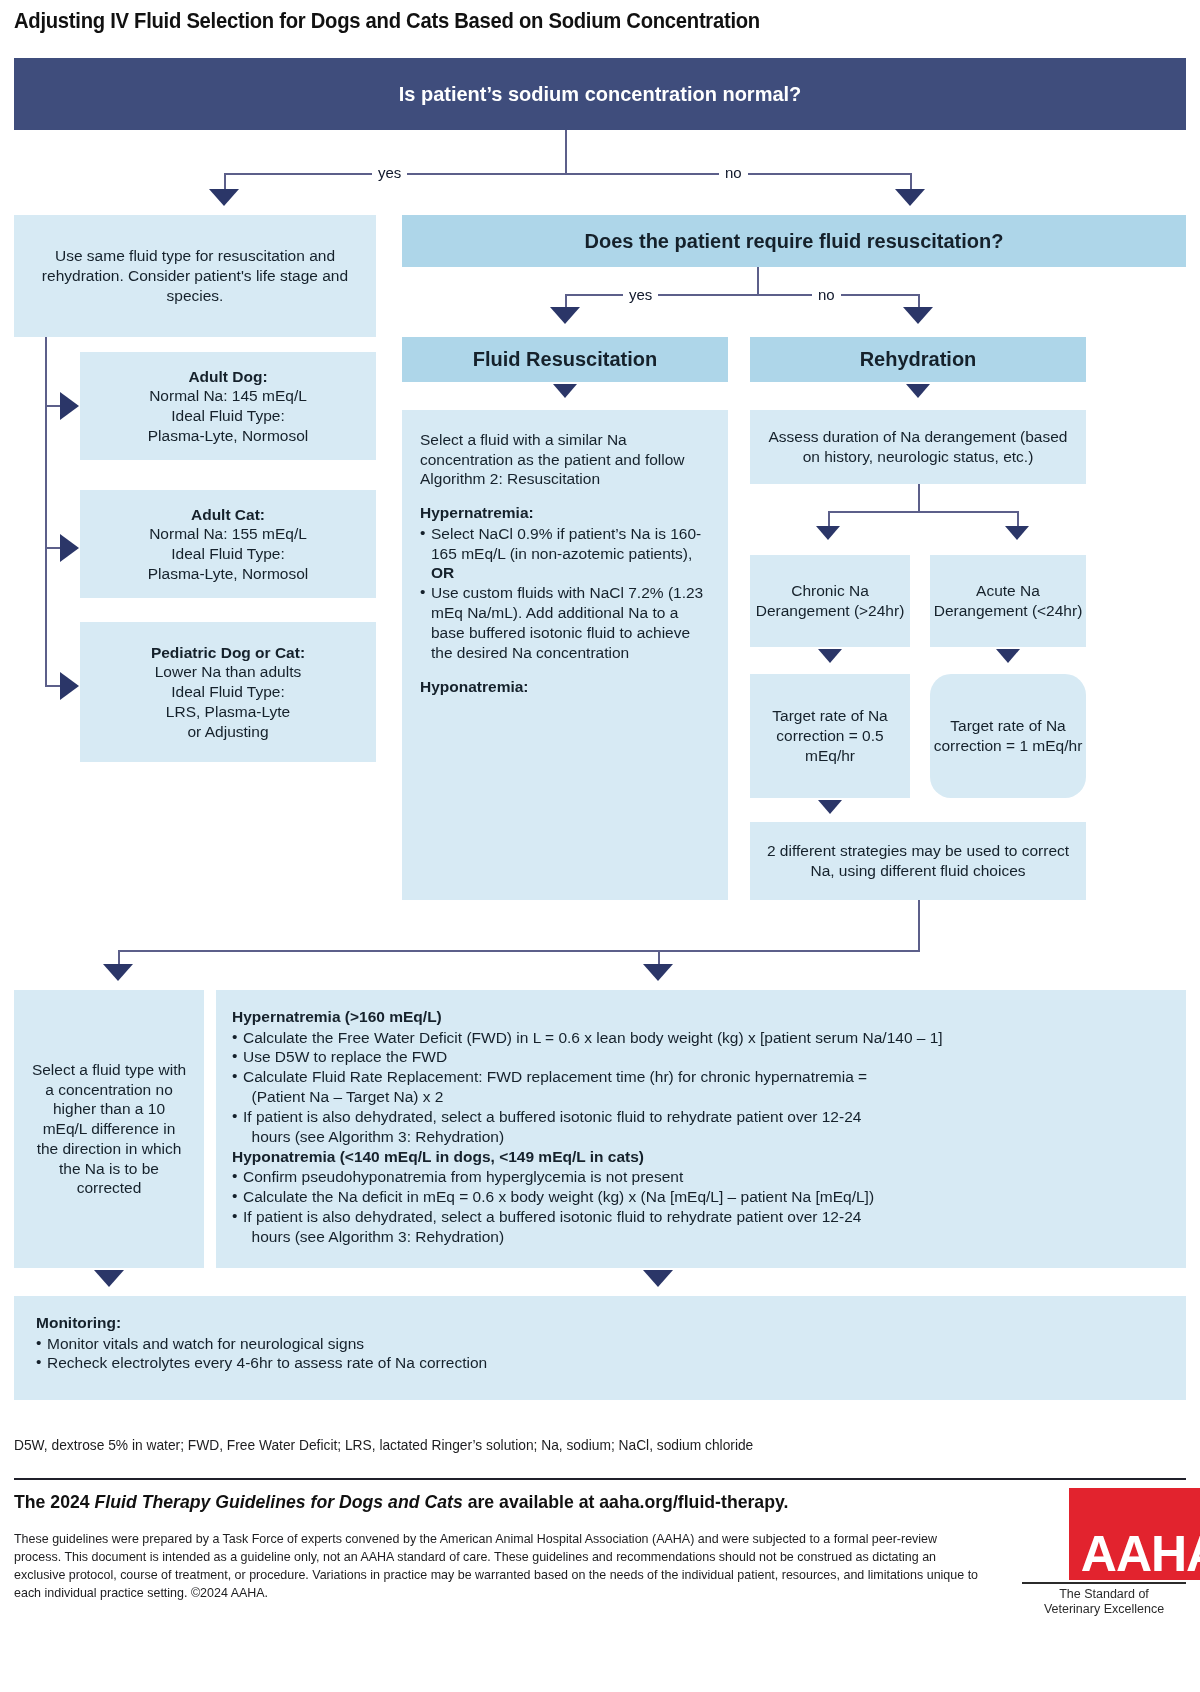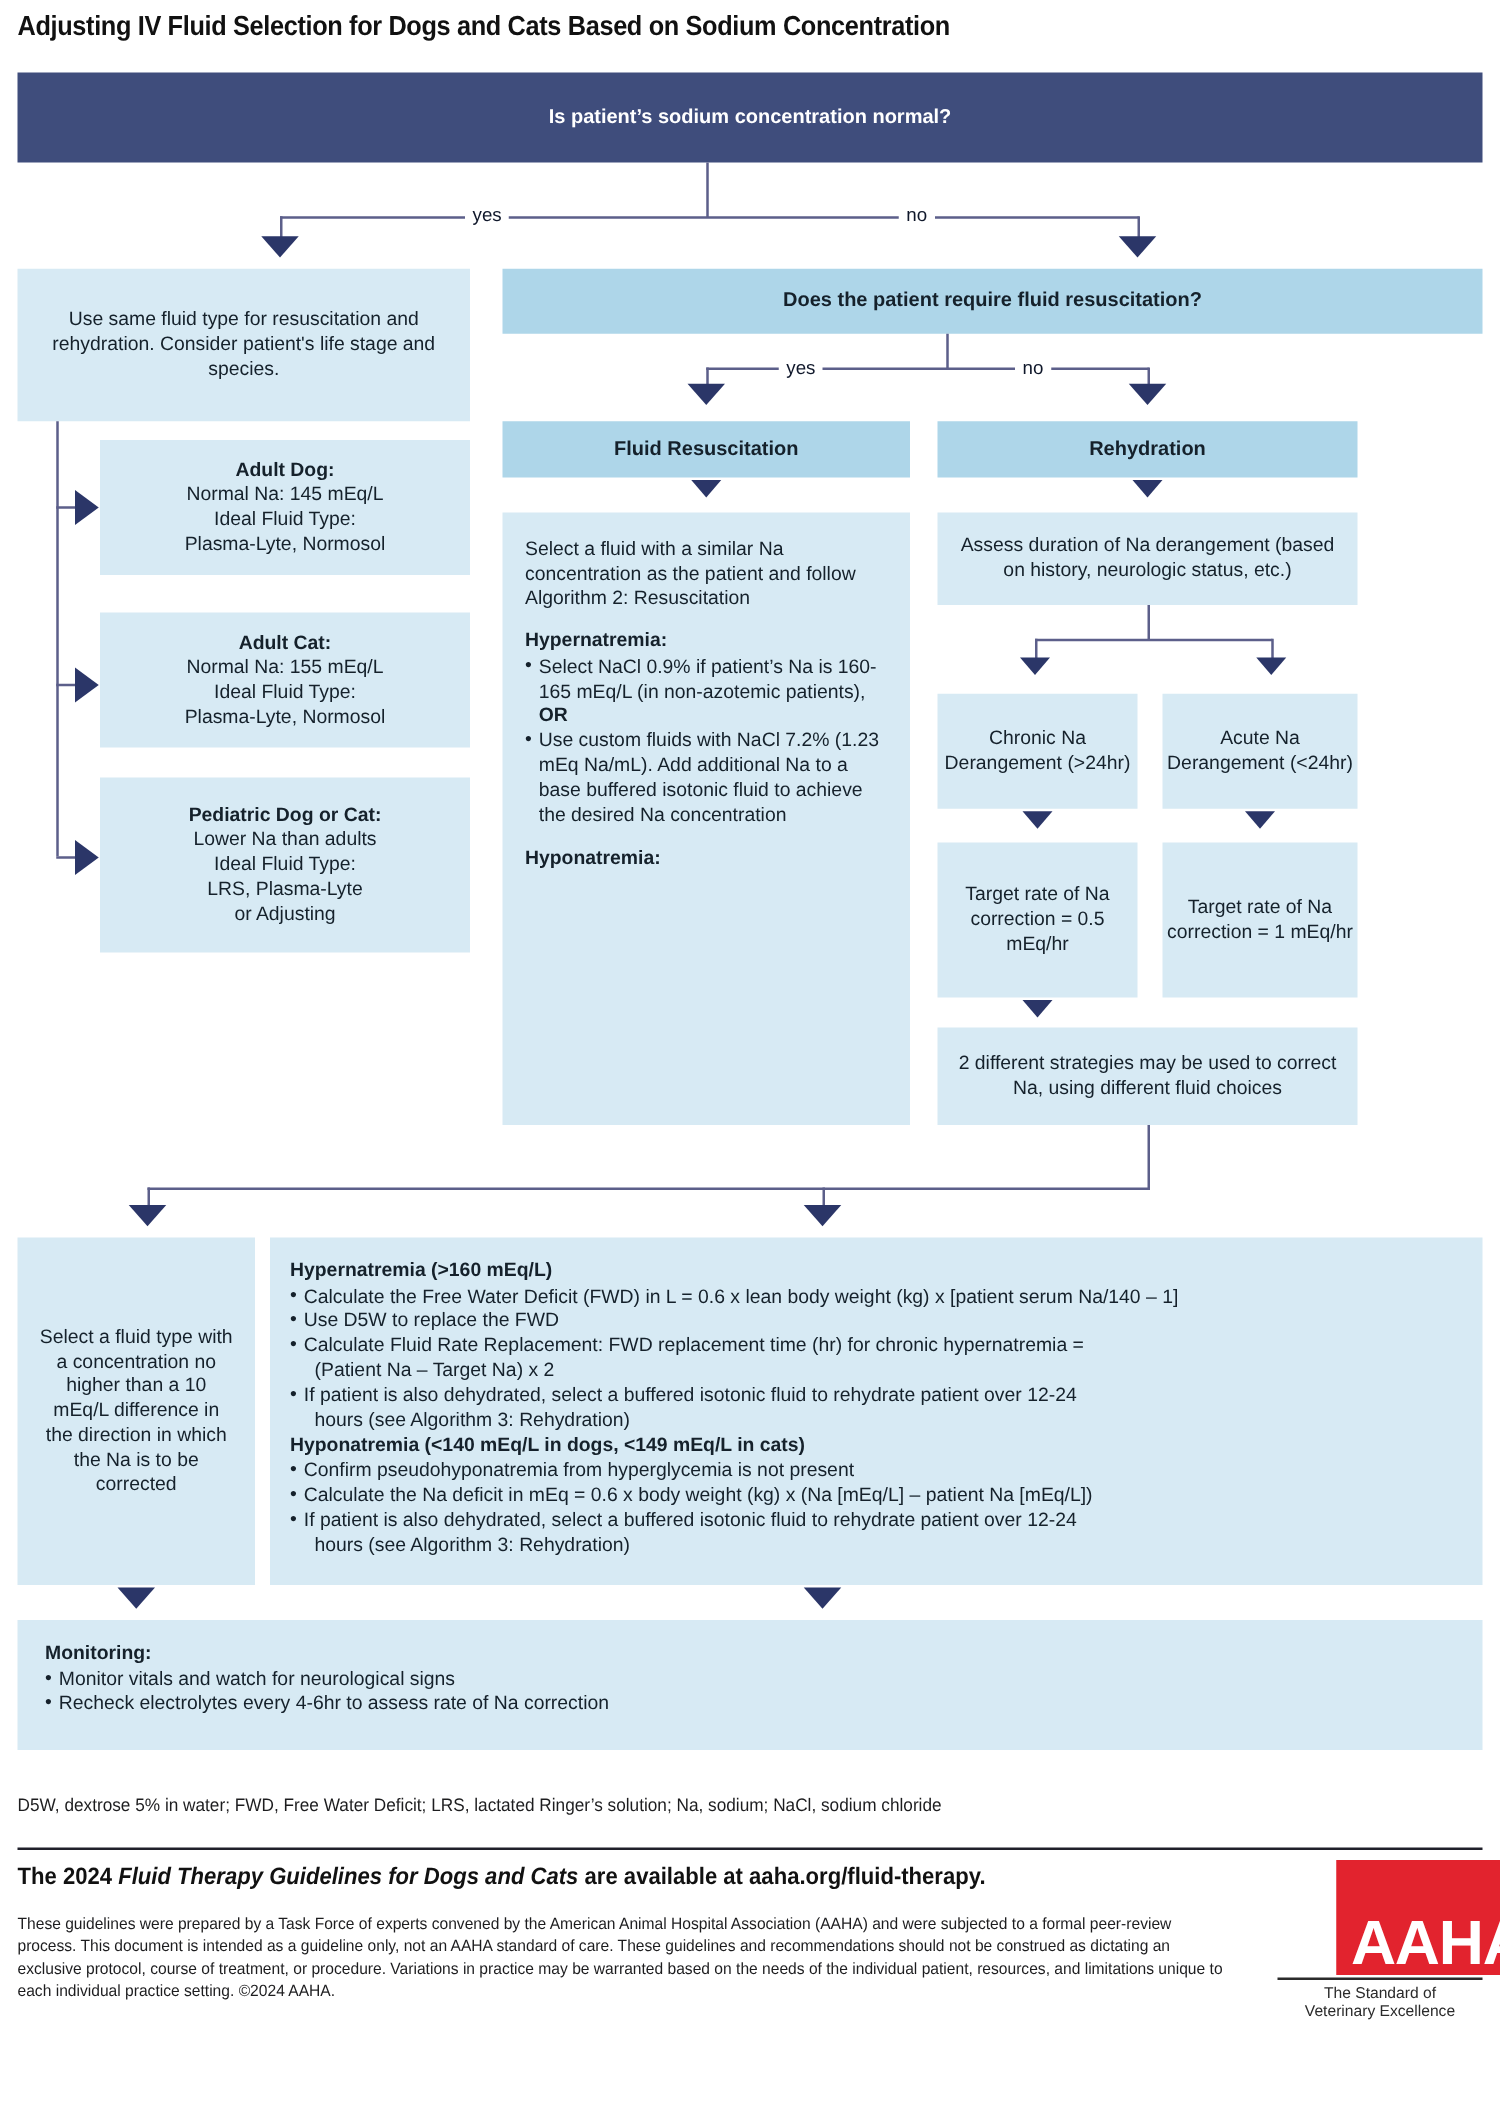--- a/index.html
+++ b/index.html
@@ -20,21 +20,21 @@
     transform: scaleX(0.92); transform-origin: left center;
   }
 
   
   .box { position: absolute; display: flex; flex-direction: column; }
   .box.center { align-items: center; justify-content: center; text-align: center; }
   .navy   { background: #3f4d7c; color: #ffffff; }
   .midblue{ background: #aed6e9; color: #15212b; }
   .lightblue { background: #d7eaf4; color: #15212b; }
 
-  .hdr-title { font-size: 16px; font-weight: bold; }
+  .hdr-title { font-size: 20px; font-weight: bold; }
   .bx-txt { font-size: 15.5px; line-height: 1.27; }
 
   
   .ln { position: absolute; background: #5c5f8a; }
   .vln { width: 1.6px; }
   .hln { height: 1.6px; }
   .arrow {
     position: absolute; width: 0; height: 0;
     border-left: 15px solid transparent;
     border-right: 15px solid transparent;
@@ -215,21 +215,21 @@
   <div class="box center lightblue" style="left:930px; top:555px; width:156px; height:92px;">
     <span class="bx-txt">Acute Na Derangement (&lt;24hr)</span>
   </div>
 
   <div class="arrow sm" style="left:818px; top:649px;"></div>
   <div class="arrow sm" style="left:996px; top:649px;"></div>
 
   <div class="box center lightblue" style="left:750px; top:674px; width:160px; height:124px;">
     <span class="bx-txt">Target rate of Na correction = 0.5 mEq/hr</span>
   </div>
-  <div class="box center lightblue" style="left:930px; top:674px; width:156px; height:124px;">
+  <div class="box center lightblue" style="left:930px; top:674px; width:156px; height:124px;border-radius:21px;">
     <span class="bx-txt">Target rate of Na correction = 1 mEq/hr</span>
   </div>
 
   <div class="arrow sm" style="left:818px; top:800px;"></div>
 
   <div class="box center lightblue" style="left:750px; top:822px; width:336px; height:78px; padding:0 12px;">
     <span class="bx-txt">2 different strategies may be used to correct Na, using different fluid choices</span>
   </div>
 
   <div class="ln vln" style="left:918px; top:900px; height:51px;"></div>

